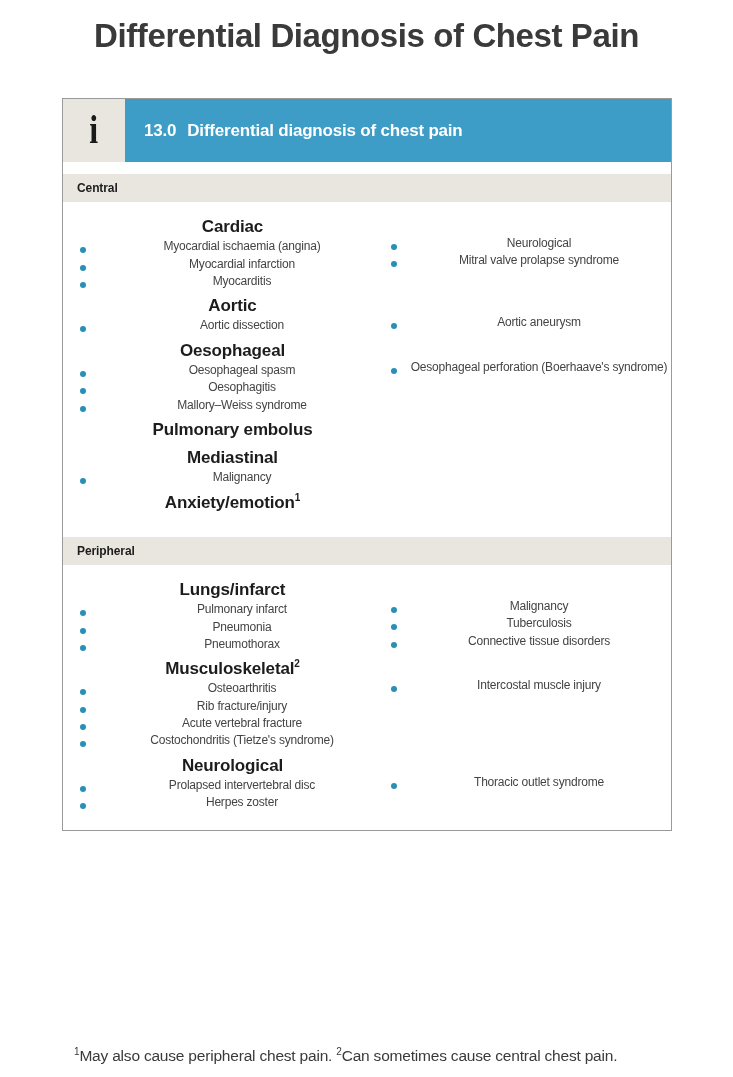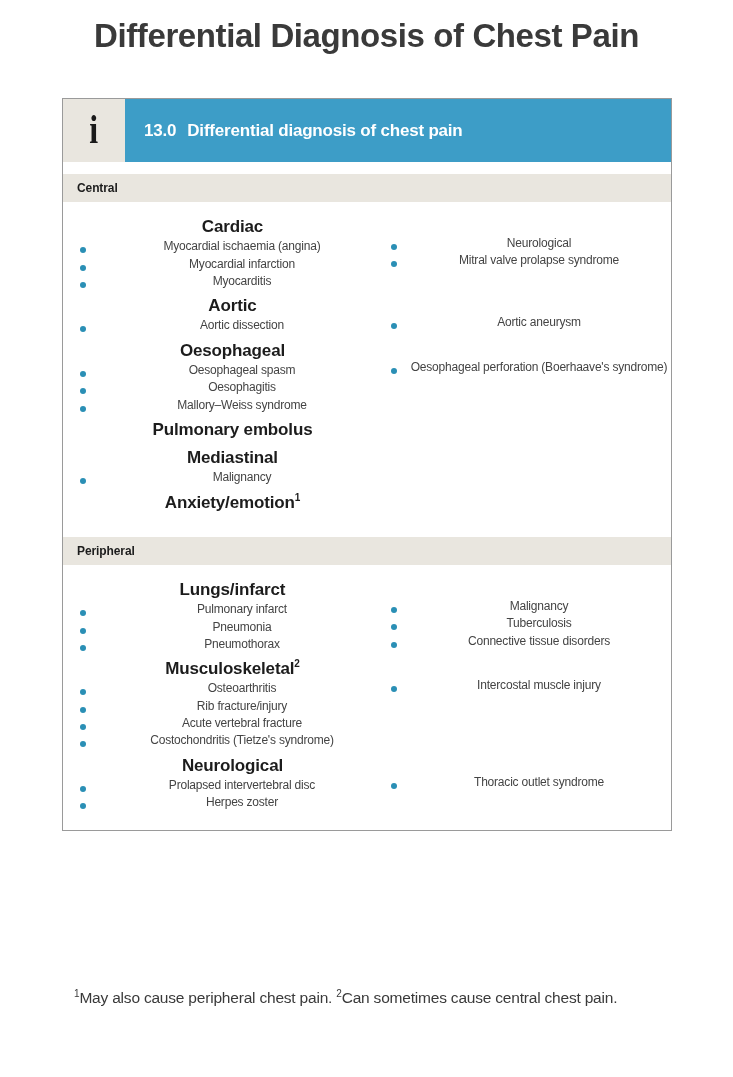--- a/index.html
+++ b/index.html
@@ -156,21 +156,21 @@
   .col-right.offset-head { padding-top: 24px; }
 
   
   .card-rule {
     border-top: 1px solid #9a9a9a;
     margin-top: 8px;
   }
   .footnote {
     position: absolute;
     left: 62px;
-    top: 978px;
+    top: 1036px;
     width: 612px;
     box-sizing: border-box;
     font-size: 15.5px;
     color: #3a3a3a;
     padding: 11px 0 0 12px;
     letter-spacing: -0.2px;
   }
   .footnote sup {
     font-size: 10px;
     vertical-align: super;

